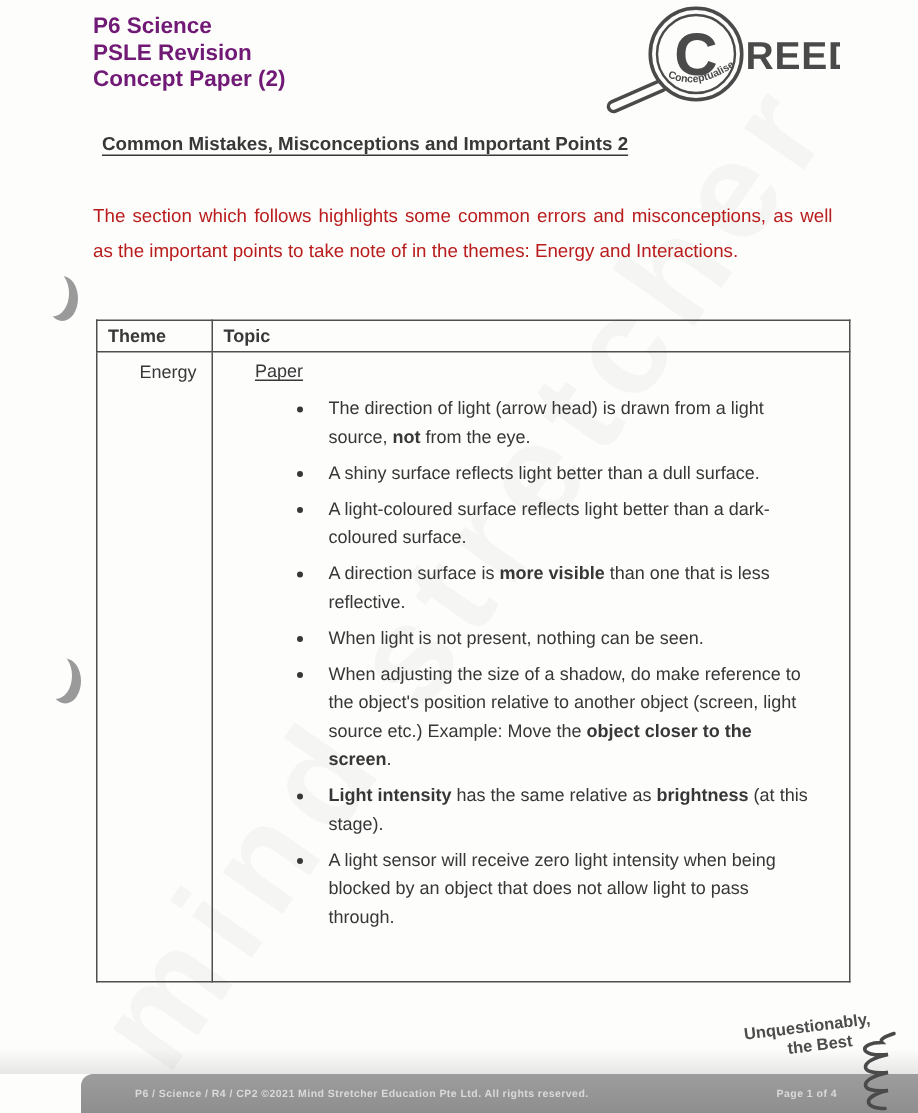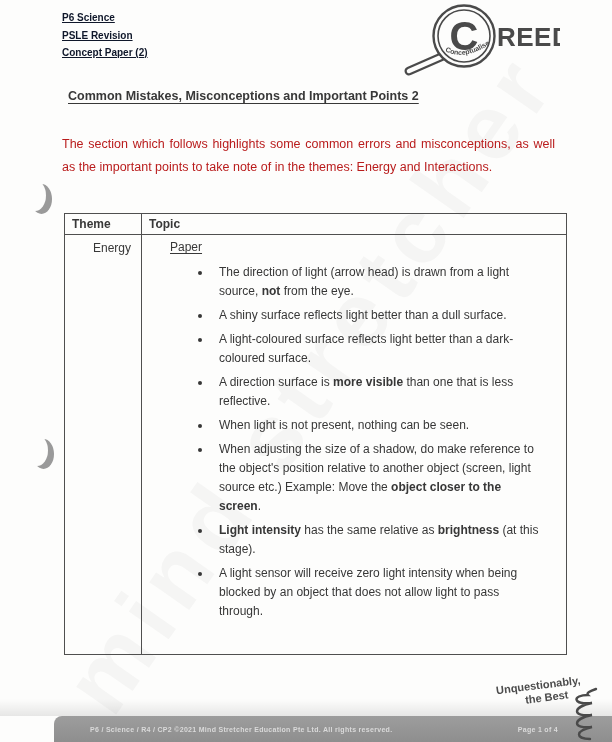--- a/index.html
+++ b/index.html
@@ -19,21 +19,21 @@
     transform:rotate(-55deg);
     transform-origin:50% 50%;
     font-size:92px; font-weight:bold; letter-spacing:10px;
     color:rgba(110,110,110,0.055);
     white-space:nowrap; text-align:center;
     pointer-events:none;
   }
 
   
   .header-block { position:absolute; left:62px; top:9px; }
-  .header-line { font-size:10px; font-weight:bold; line-height:17.5px; color:#0f172a;text-decoration:underline; }
+  .header-line { font-size:15px; font-weight:bold; line-height:17.5px; color:#701a75; }
 
   .logo { position:absolute; left:396px; top:0; }
 
   
   .doc-title {
     position:absolute; left:68px; top:89px;
     font-size:12.5px; font-weight:bold; color:#383838;
     text-decoration:underline; text-underline-offset:3px;
   }
 

